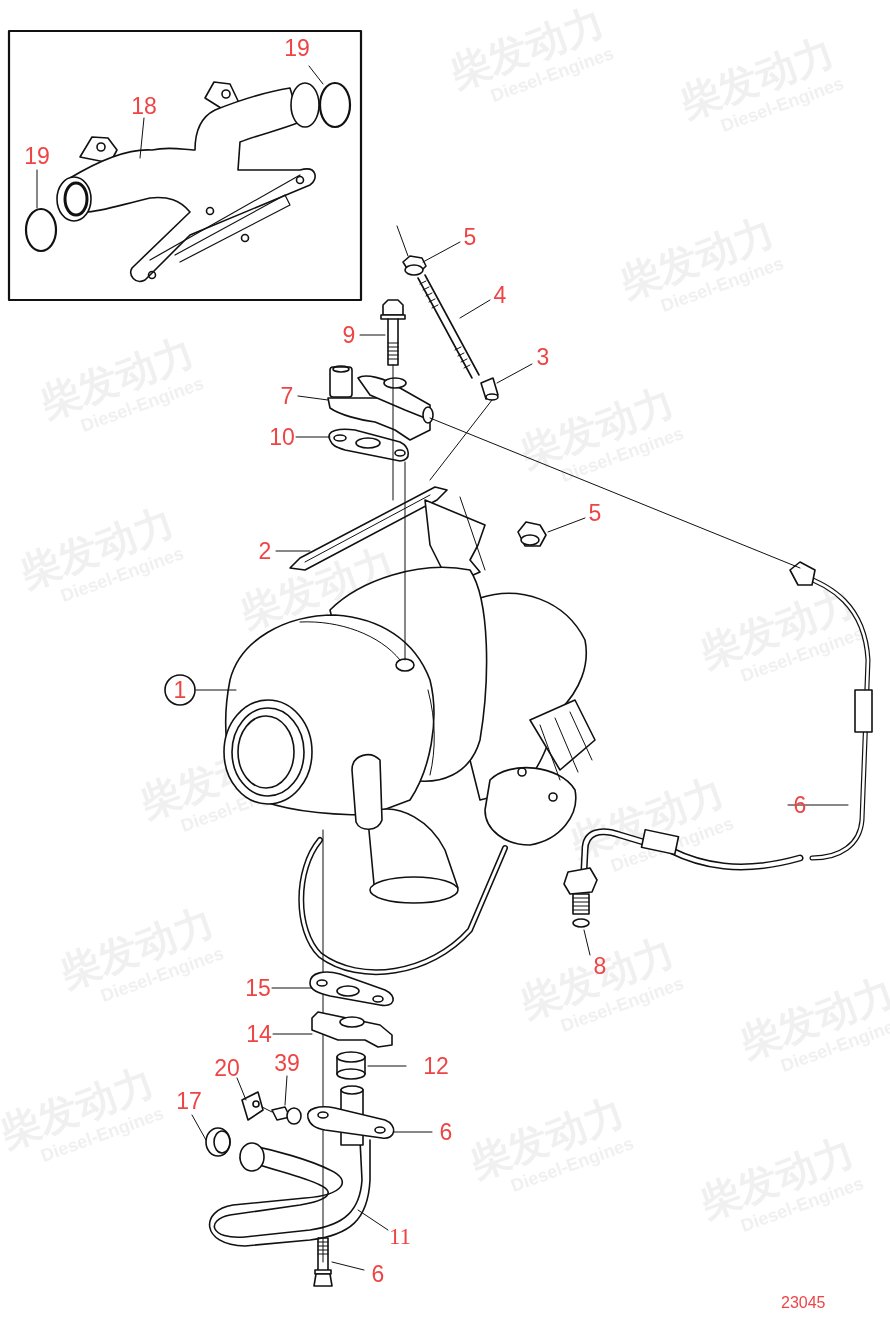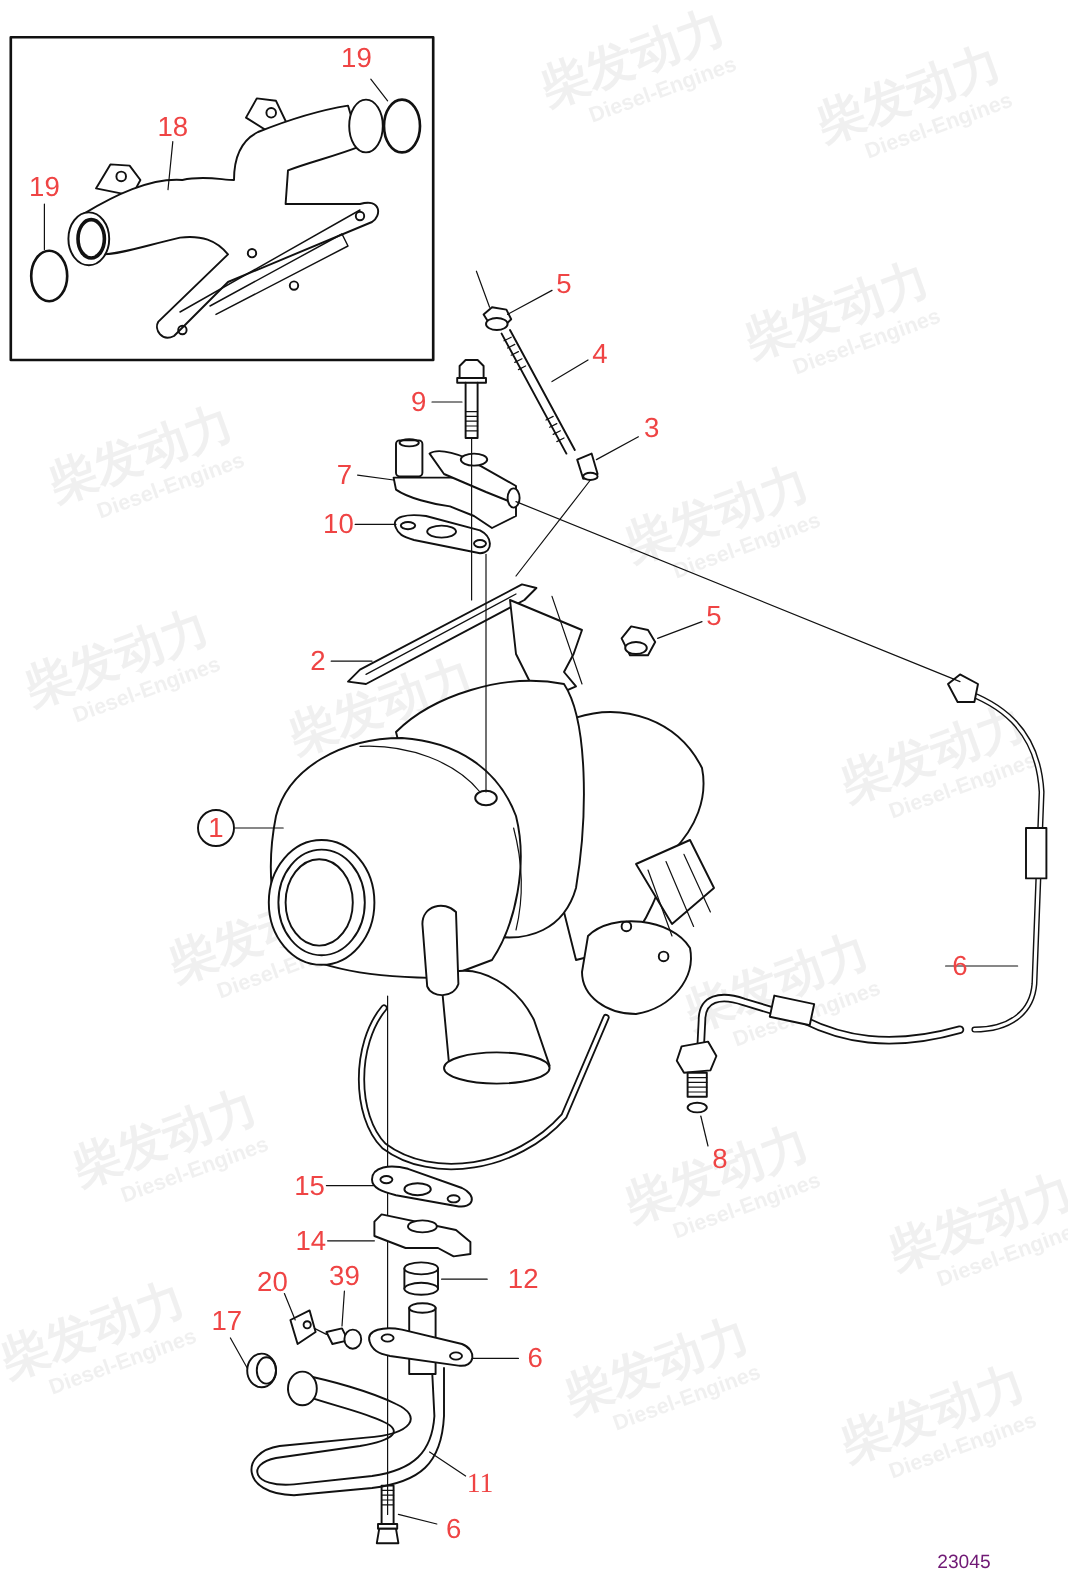--- a/index.html
+++ b/index.html
@@ -3,21 +3,21 @@
 <meta charset="utf-8">
 <style>
   html, body { margin: 0; padding: 0; background: #ffffff; }
   body { width: 890px; height: 1318px; position: relative; overflow: hidden;
          font-family: "Liberation Sans", sans-serif; }
   #stage { position: absolute; left: 0; top: 0; width: 890px; height: 1318px; }
   .label { position: absolute; font-size: 23px; color: #ef4444; line-height: 1; transform: translate(-50%, -50%); white-space: nowrap; }
   .wm { position: absolute; color: rgba(200,200,200,0.28); font-weight: bold; pointer-events: none; transform: rotate(-20deg); white-space: nowrap; }
   .wm .cn { font-size: 40px; display: block; }
   .wm .en { font-size: 18px; display: block; margin-left: 30px; margin-top: -4px; }
-  .drawing-number { position: absolute; left: 781px; top: 1312px; transform: translateY(-100%); font-size: 16px; color: #701a75; }
+  .drawing-number { position: absolute; left: 781px; top: 1312px; transform: translateY(-100%); font-size: 16px; color: #ef4444; }
 </style>
 </head>
 <body>
 
 <div id="stage">
 
   <div class="wm" style="left:450px;top:20px;">
       <span class="cn">柴发动力</span>
       <span class="en">Diesel-Engines</span>
     </div>

